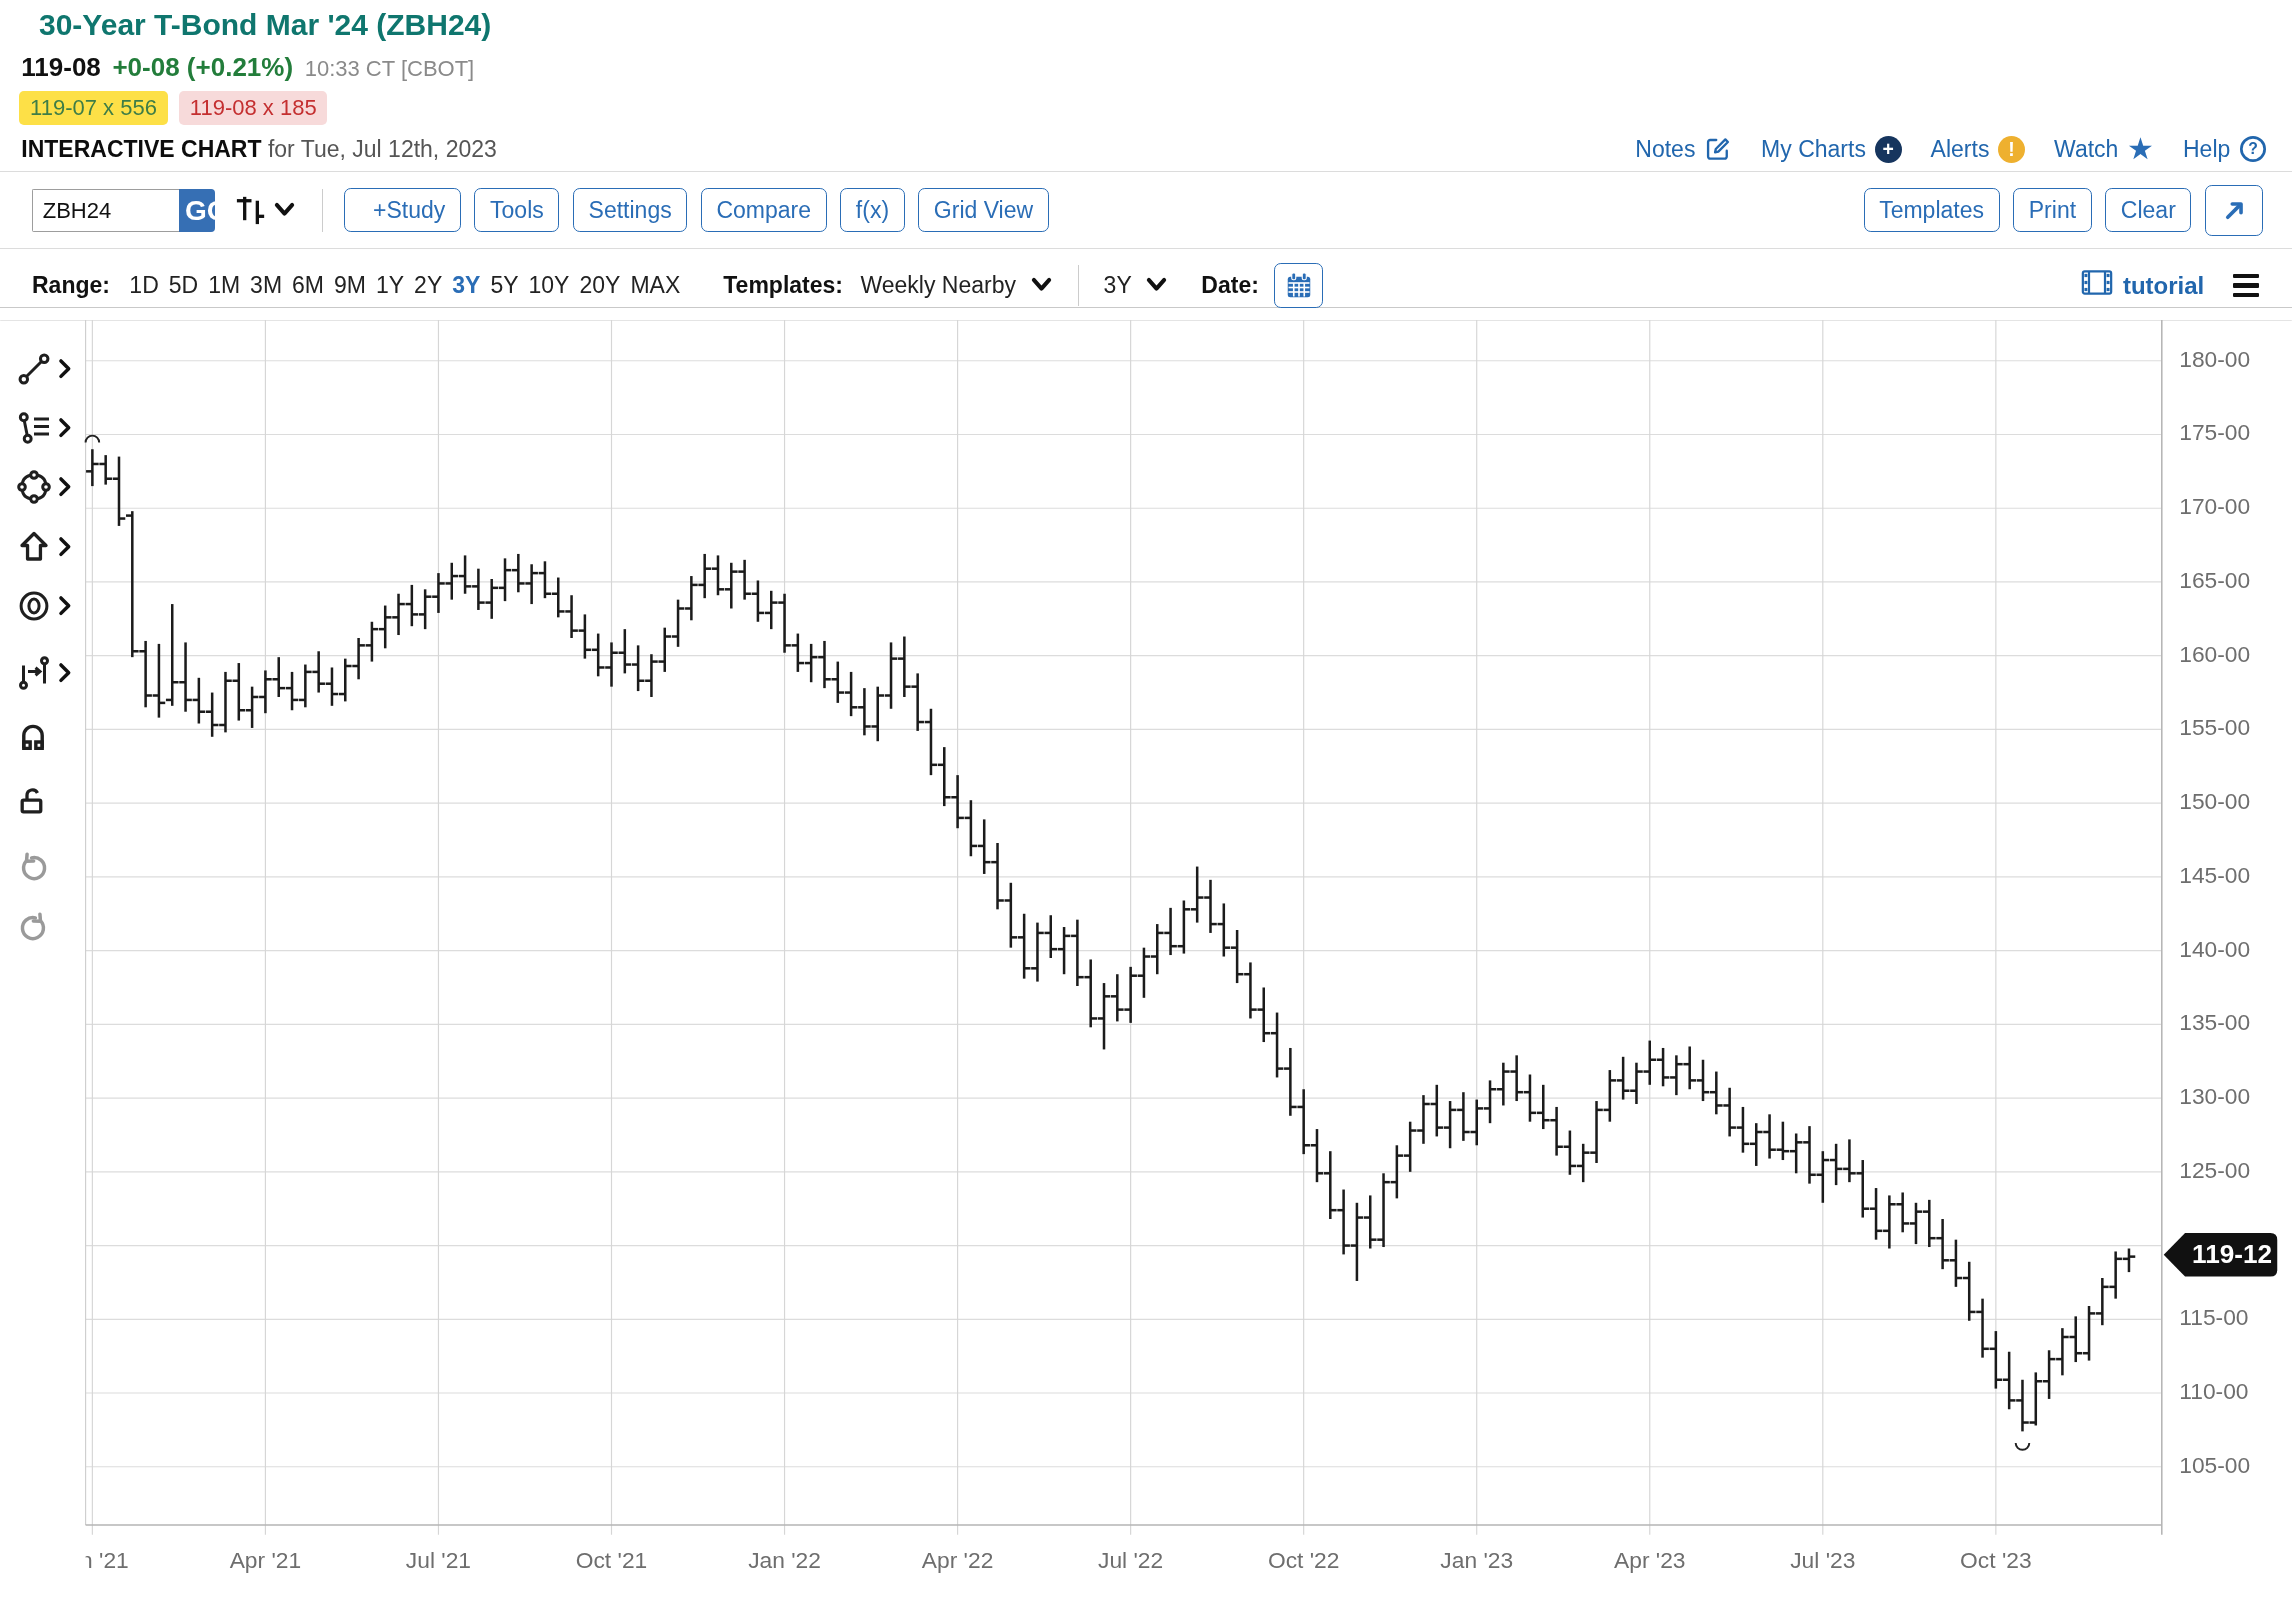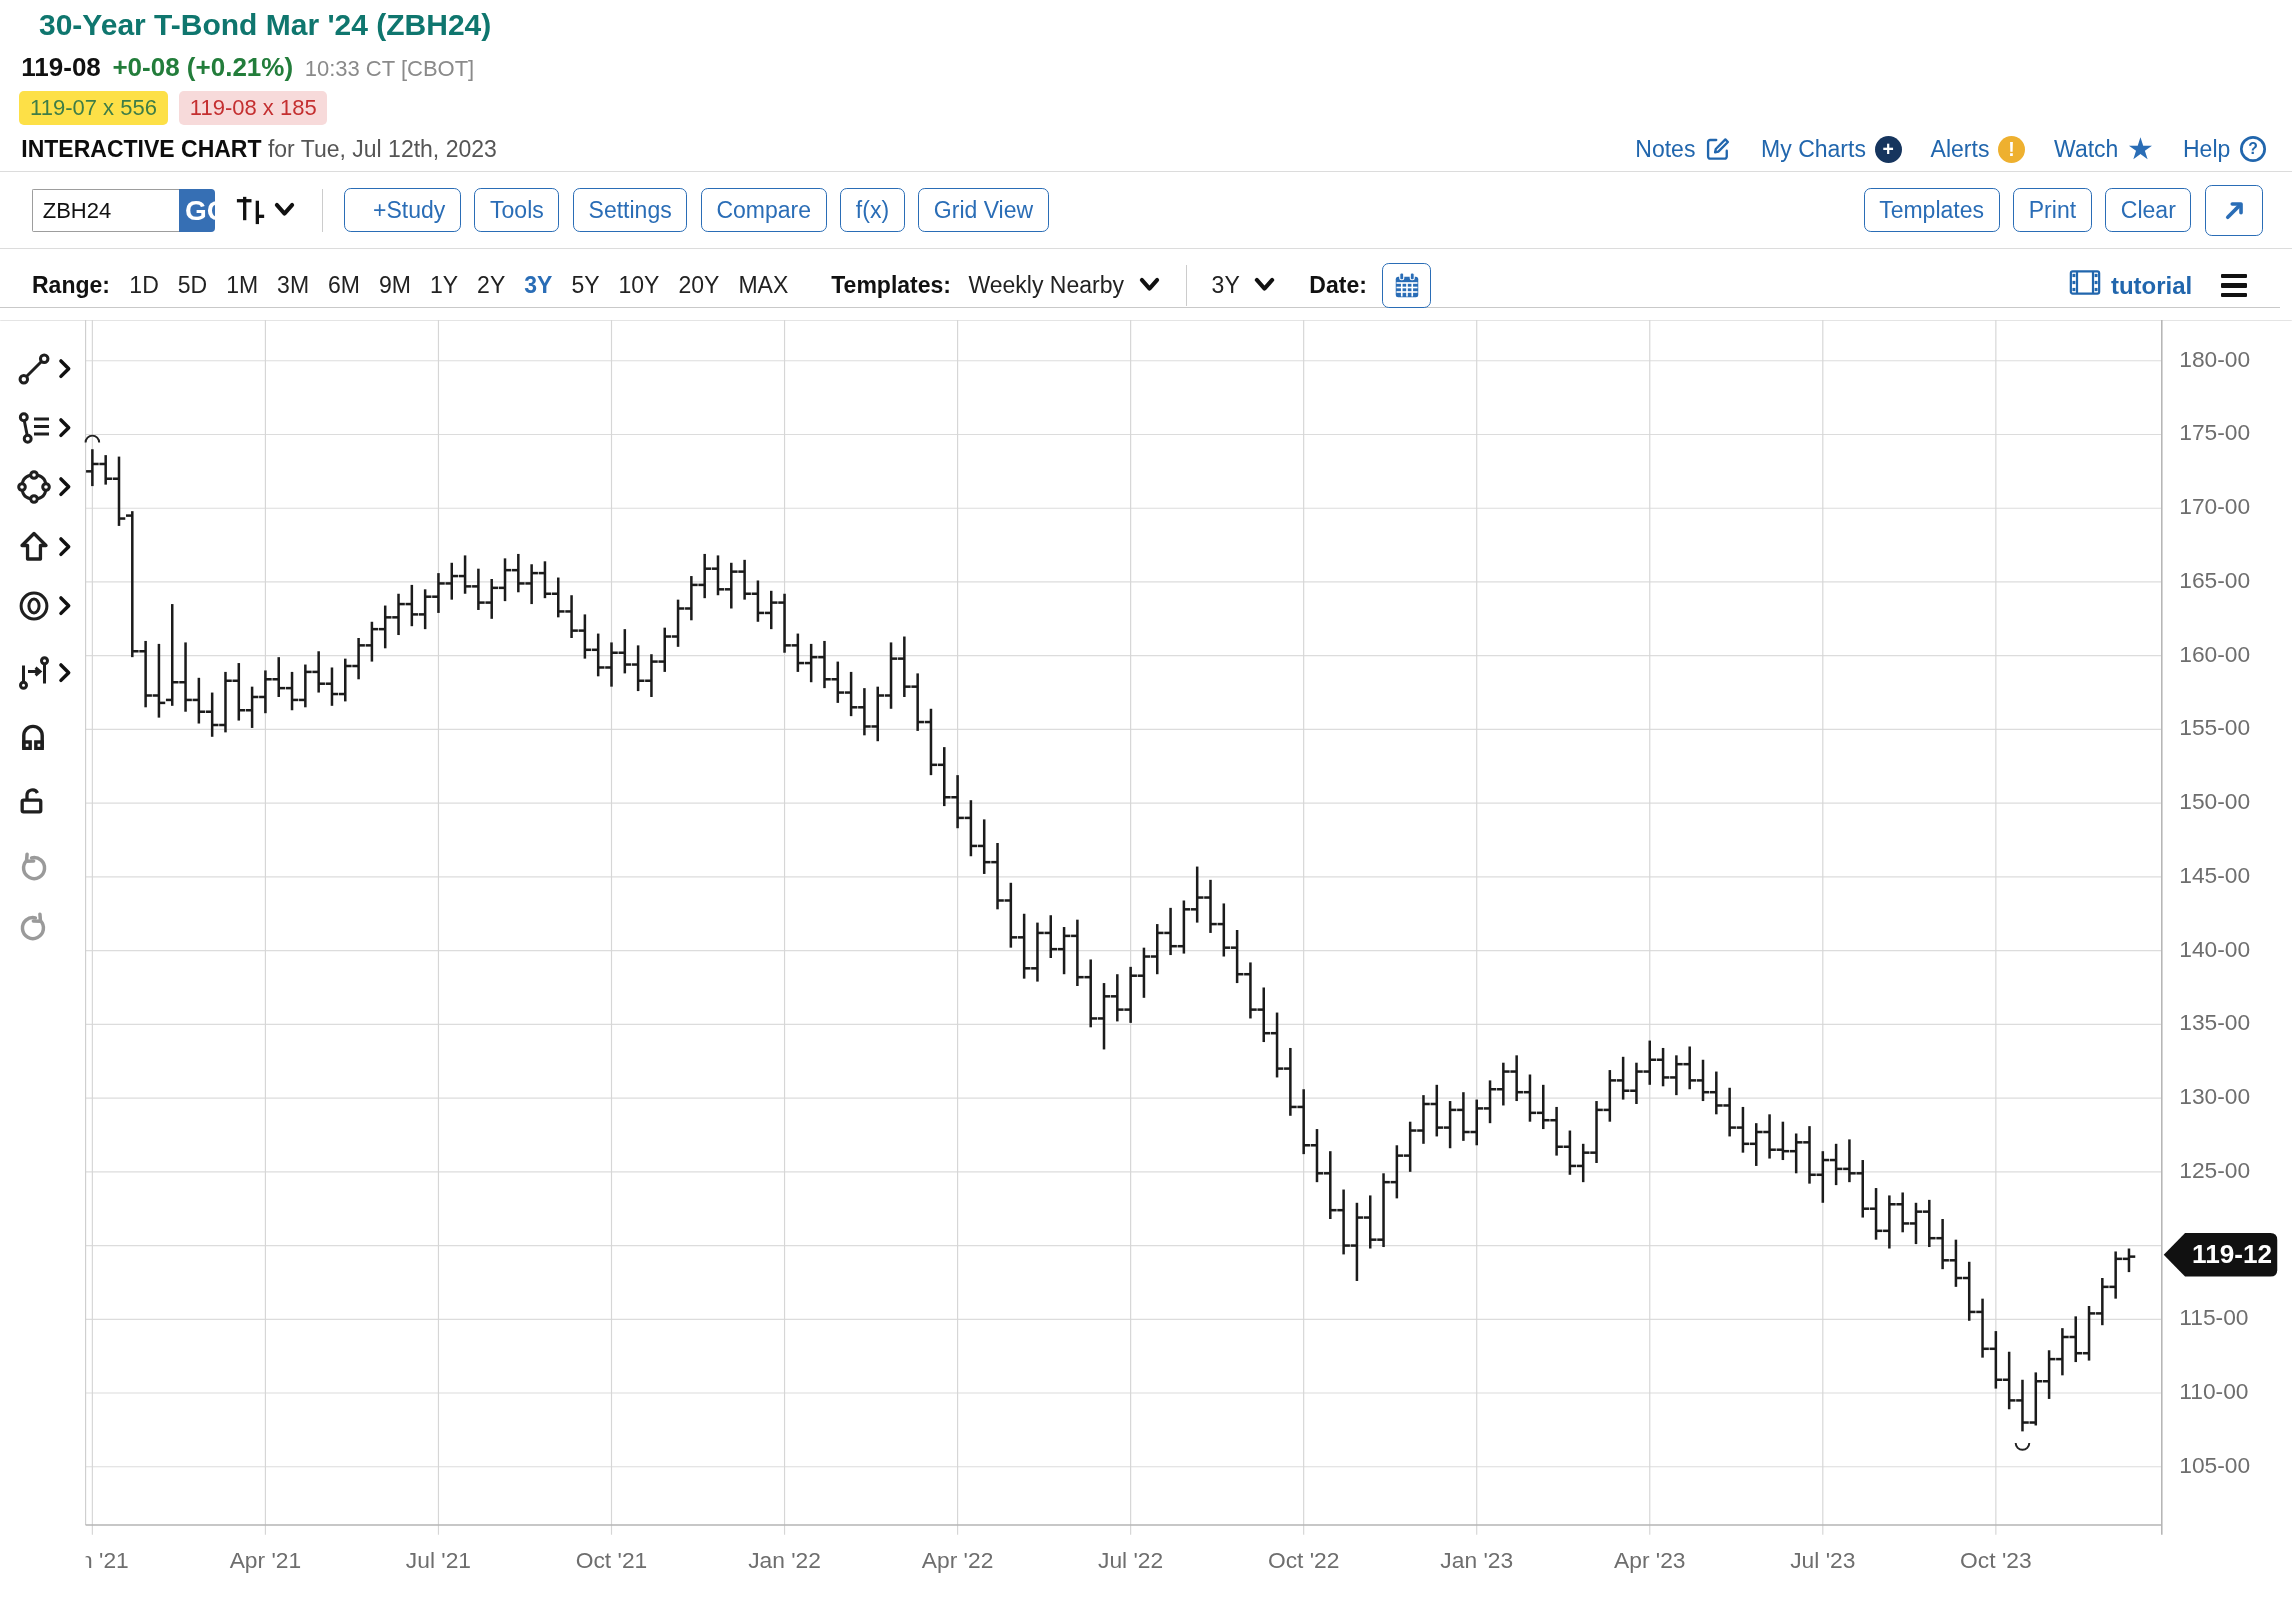--- a/index.html
+++ b/index.html
@@ -32,24 +32,24 @@
   .go-btn{width:36px;height:43px;border:none;color:#fff;font-size:28px;font-weight:bold;
           border-radius:0 3.9px 3.9px 0;cursor:pointer;}
   .ct-group{display:flex;align-items:center;gap:1.9px;margin:0 3.9px;cursor:pointer;}
   .v-div{width:1px;height:43px;background:#ccc;margin:0 7.8px;}
   .tb-btn{background:#fff;font-size:23px;padding:7.8px 14.6px;border-radius:6.8px;cursor:pointer;
           font-family:inherit;white-space:nowrap;}
   .exp-btn{width:56px;height:49px;border-radius:6.8px;background:#fff;display:flex;align-items:center;
            justify-content:center;cursor:pointer;}
 
   
-  .rangebar{position:absolute;top:248px;left:0;right:12px;height:60px;display:flex;align-items:center;
+  .rangebar{position:absolute;top:248px;left:0;right:0;height:60px;display:flex;align-items:center;
             padding:16px 29px 0 32px;box-sizing:border-box;border-bottom:1px solid #c9c9c9;}
   .rb-label{font-size:23px;font-weight:bold;margin-right:19.4px;}
-  .ranges{display:flex;gap:19px;align-items:center;justify-content:flex-end;}
+  .ranges{display:flex;gap:10px;align-items:center;justify-content:flex-end;}
   .range-item{font-size:23px;color:#222;cursor:pointer;}
   .freq-label{font-size:23px;font-weight:bold;margin:0 17.5px 0 43px;}
   .dd{display:flex;align-items:center;gap:13.6px;cursor:pointer;font-size:23px;color:#222;}
   .rb-vdiv{width:1px;height:41px;background:#ccc;margin:0 25px;}
   .date-label{font-size:23px;font-weight:bold;margin:0 15.5px 0 33px;}
   .cal-btn{width:49px;height:45px;border:1.9px solid;border-radius:6.8px;background:#fff;display:flex;
            align-items:center;justify-content:center;cursor:pointer;}
   .rb-right{margin-left:auto;display:flex;align-items:center;gap:25px;}
   .tutorial{display:flex;align-items:center;gap:9.7px;font-size:24px;font-weight:bold;cursor:pointer;}
   .hamburger{display:flex;flex-direction:column;gap:4.9px;cursor:pointer;padding:3.9px;}

